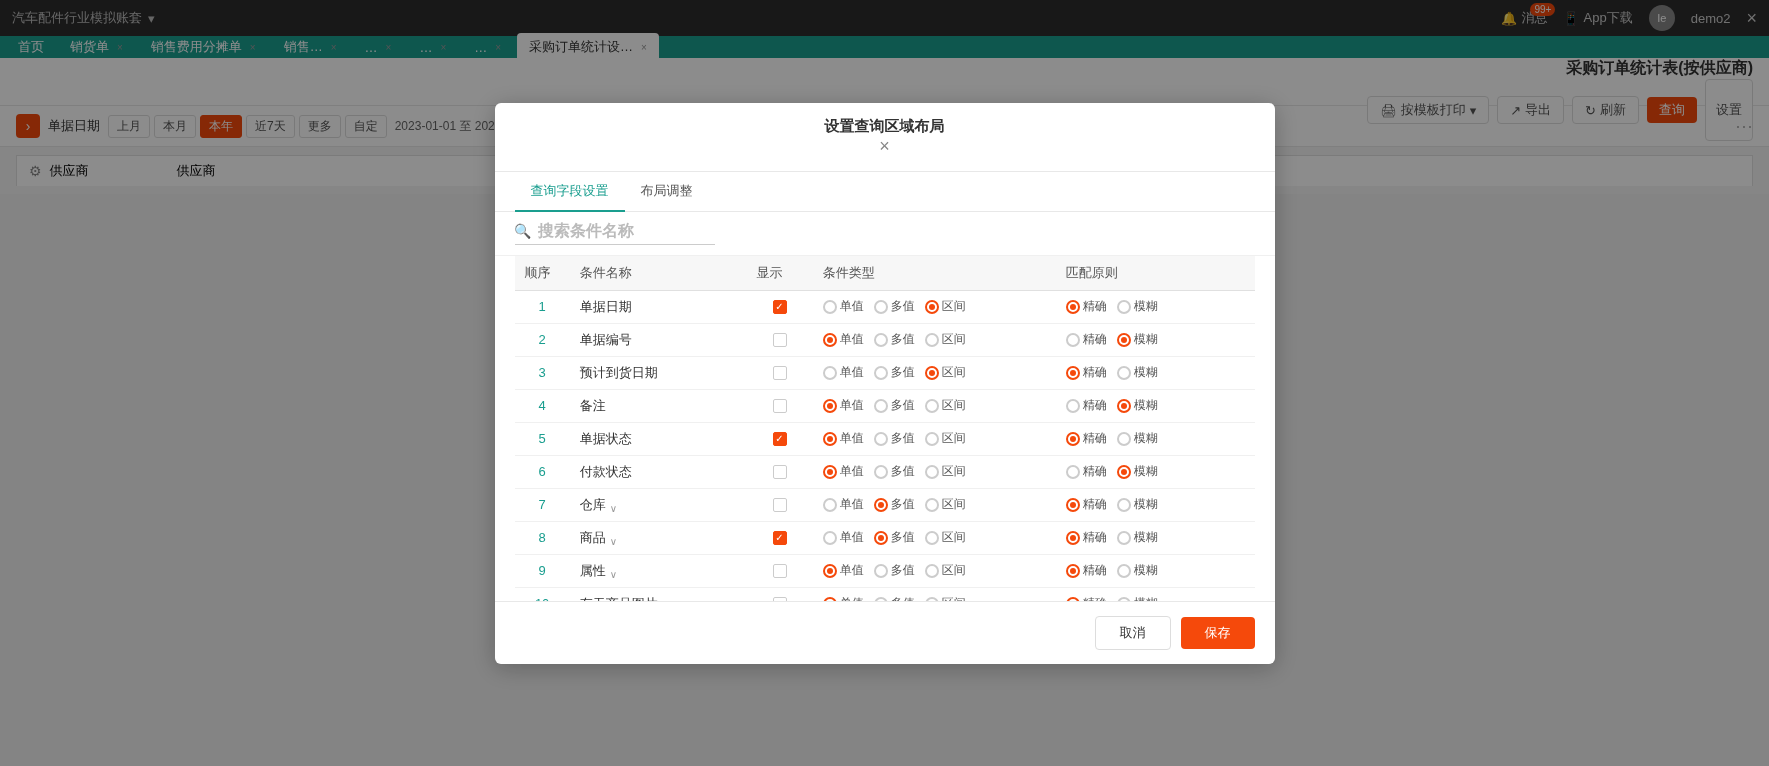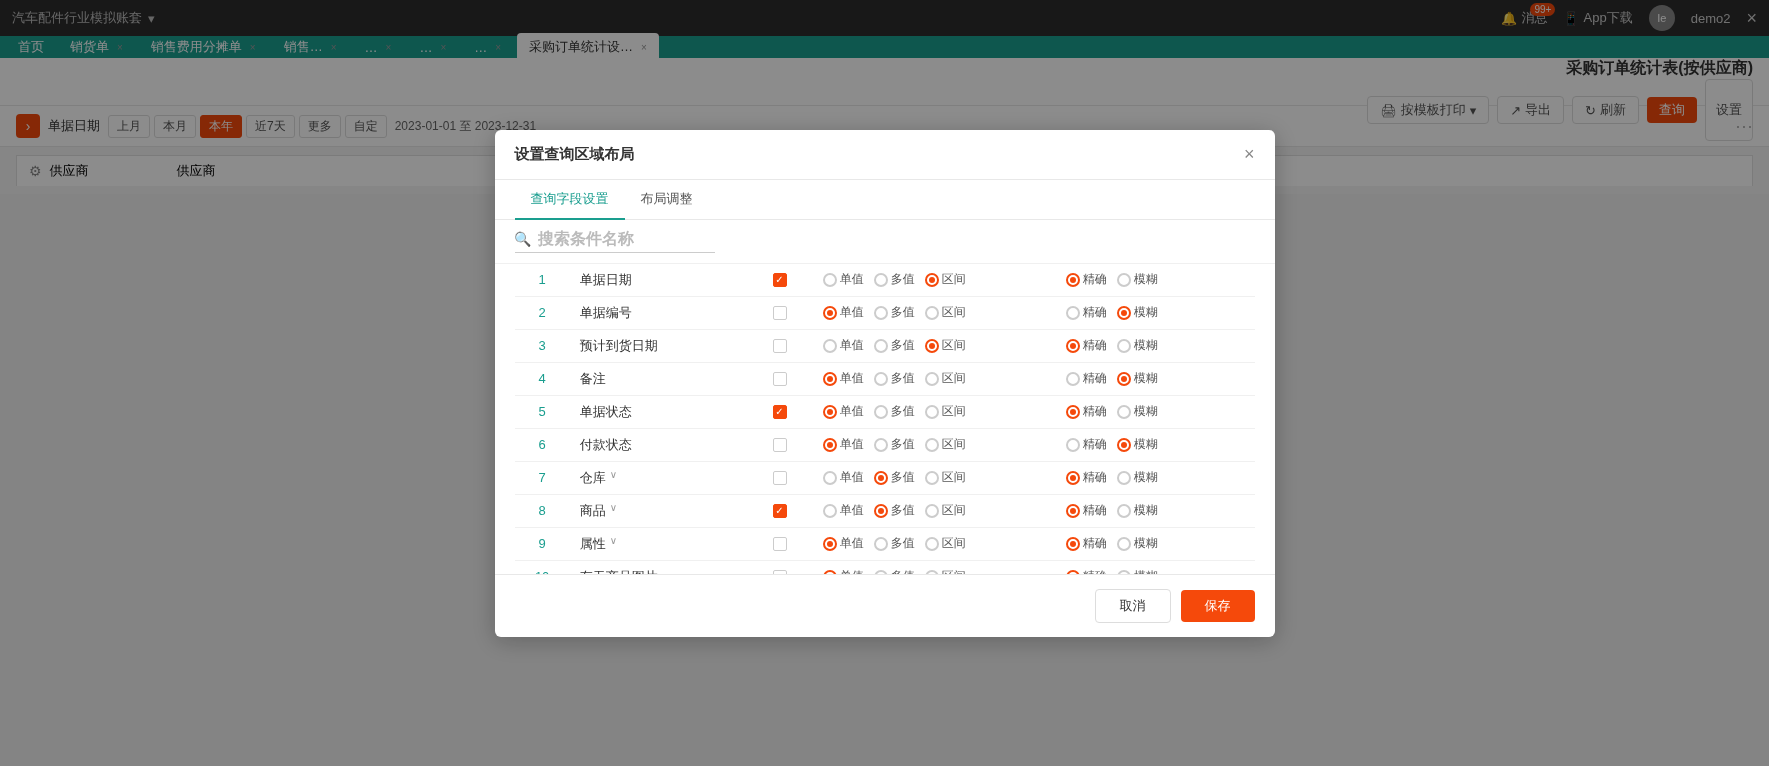--- a/index.html
+++ b/index.html
@@ -117,20 +117,21 @@
       flex-direction: column;
       box-shadow: 0 4px 24px rgba(0,0,0,0.25);
       position: relative;
     }
     .dialog-header {
       padding: 14px 20px;
       border-bottom: 1px solid #e8e8e8;
       display: flex;
       align-items: center;
       justify-content: space-between;
+      flex-direction: column;
     }
     .dialog-title { font-size: 15px; font-weight: bold; color: #333; }
     .dialog-close { background: none; border: none; cursor: pointer; font-size: 18px; color: #888; }
 
     
     .dialog-tabs {
       display: flex;
       padding: 0 20px;
       border-bottom: 1px solid #e8e8e8;
     }
@@ -248,21 +249,21 @@
       padding: 7px 24px;
       background: #f5490b;
       color: #fff;
       border: none;
       border-radius: 4px;
       cursor: pointer;
       font-size: 13px;
     }
 
     
-    .name-with-arrow { display: flex; align-items: flex-start; gap: 4px; }
+    .name-with-arrow { display: flex; align-items: flex-end; gap: 4px; }
     .arrow-down { font-size: 10px; color: #999; }
   </style>
 </head>
 <body>
 
 <div class="top-bar">
   <div class="top-bar-left">
     <span>汽车配件行业模拟账套</span>
     <span>▾</span>
   </div>
@@ -374,20 +375,31 @@
     </div>
 
     <div class="dialog-search">
       <div class="search-wrapper">
         <span class="search-icon">🔍</span>
         <input class="search-input" type="text" placeholder="搜索条件名称" style="">
       </div>
     </div>
 
     <div class="dialog-body">
+      <table class="conditions-table">
+        <thead>
+          <tr>
+            <th class="col-order">顺序</th>
+            <th class="col-name">条件名称</th>
+            <th class="col-display">显示</th>
+            <th class="col-type">条件类型</th>
+            <th class="col-match">匹配原则</th>
+          </tr>
+        </thead>
+      </table>
       <div class="table-scroll">
         <table class="conditions-table">
           <tbody id="conditions-tbody">
               <tr>
                 <td class="col-order row-num" style="color: rgb(26, 158, 143);">1</td>
                 <td class="col-name">单据日期</td>
                 <td class="col-display">
                   <div class="checkbox-cell">
                     <div class="cb checked"></div>
                   </div>

